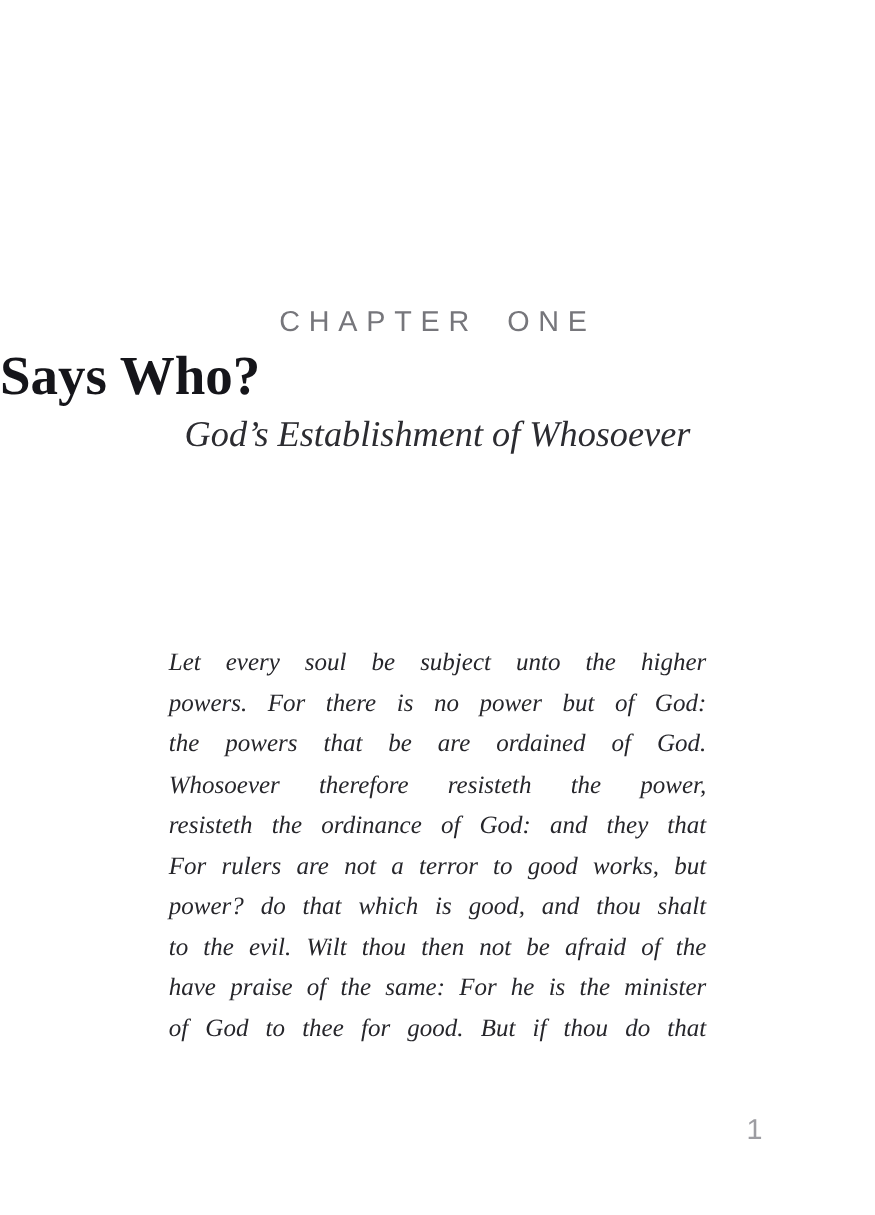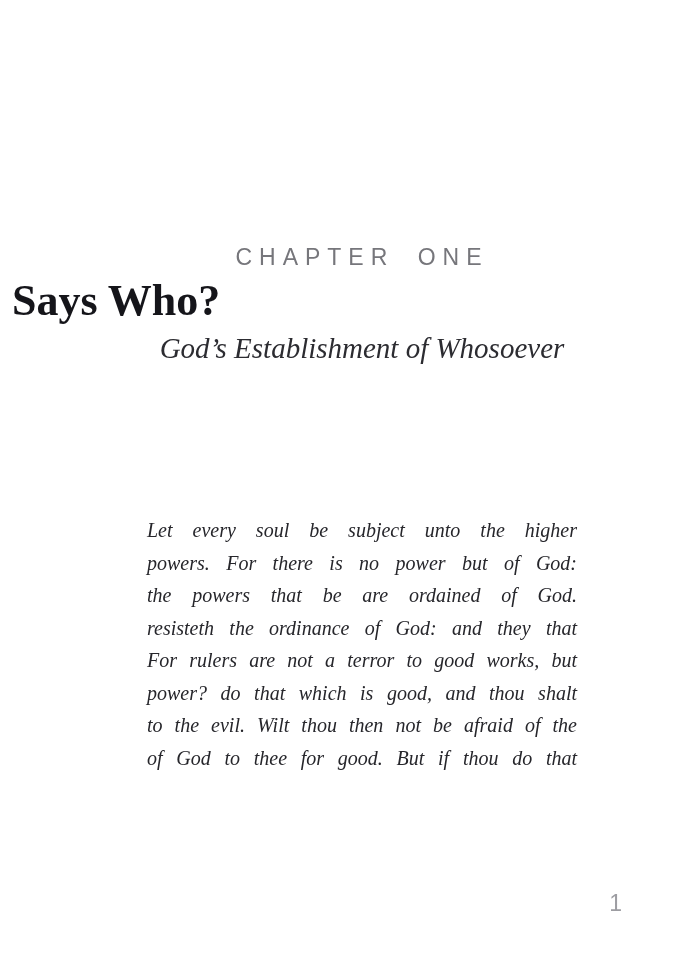--- a/index.html
+++ b/index.html
@@ -7,21 +7,20 @@
     padding: 0;
     background: #ffffff;
   }
   .page {
     position: relative;
     width: 620px;
     height: 972px;
     background: #ffffff;
     overflow: hidden;
     font-family: "Liberation Serif", serif;
-    margin-left: 12px;
   }
   .chapter-label {
     position: absolute;
     top: 244px;
     left: 0;
     width: 700px;
     text-align: center;
     font-family: "Liberation Sans", sans-serif;
     font-weight: 400;
     font-size: 23px;
@@ -93,22 +92,24 @@
   <div class="chapter-label">CHAPTER ONE</div>
 
   <div class="page-title">Says Who?</div>
 
   <div class="page-subtitle">God’s Establishment of Whosoever</div>
 
   <div class="body-block">
     <div class="body-line">Let every soul be subject unto the higher</div>
     <div class="body-line">powers. For there is no power but of God:</div>
     <div class="body-line">the powers that be are ordained of God.</div>
+    <div class="body-line">Whosoever therefore resisteth the power,</div>
     <div class="body-line">resisteth the ordinance of God: and they that</div>
     <div class="body-line">For rulers are not a terror to good works, but</div>
     <div class="body-line">power? do that which is good, and thou shalt</div>
     <div class="body-line">to the evil. Wilt thou then not be afraid of the</div>
+    <div class="body-line">have praise of the same: For he is the minister</div>
     <div class="body-line">of God to thee for good. But if thou do that</div>
   </div>
 
   <div class="page-number">1</div>
 
 </div>
 
 </body></html>

